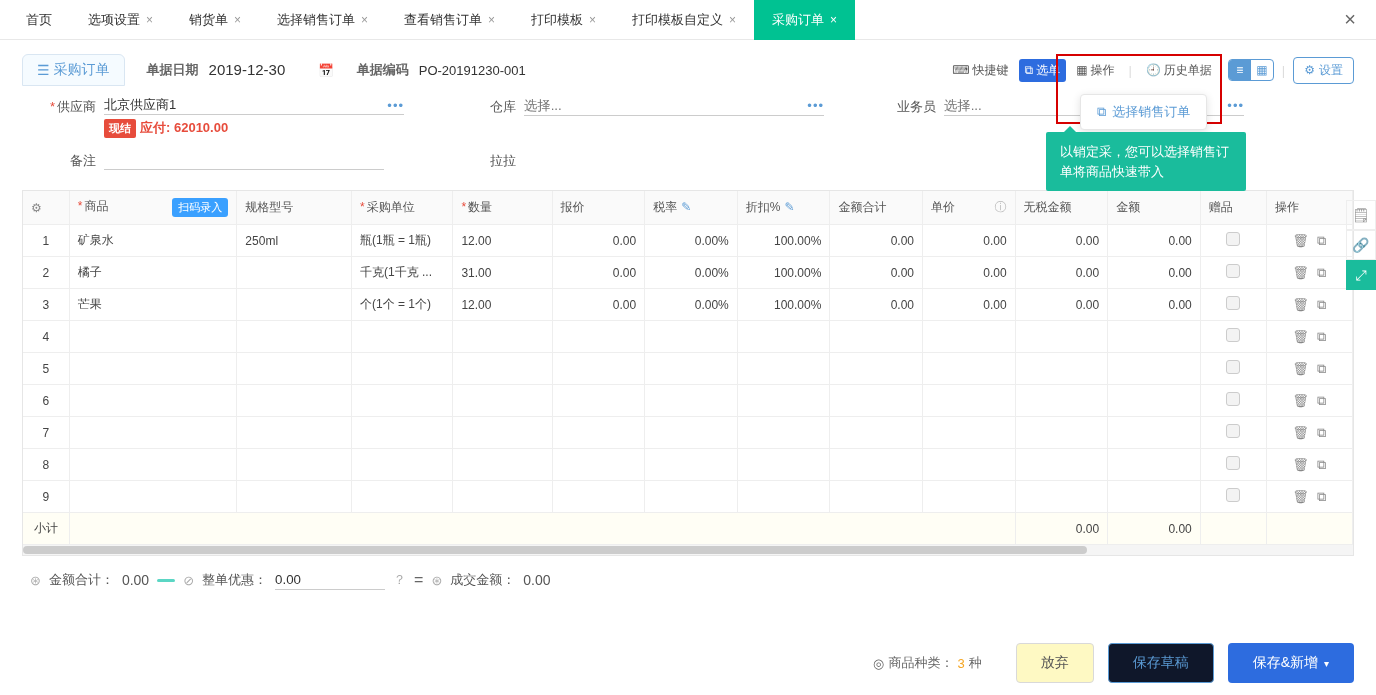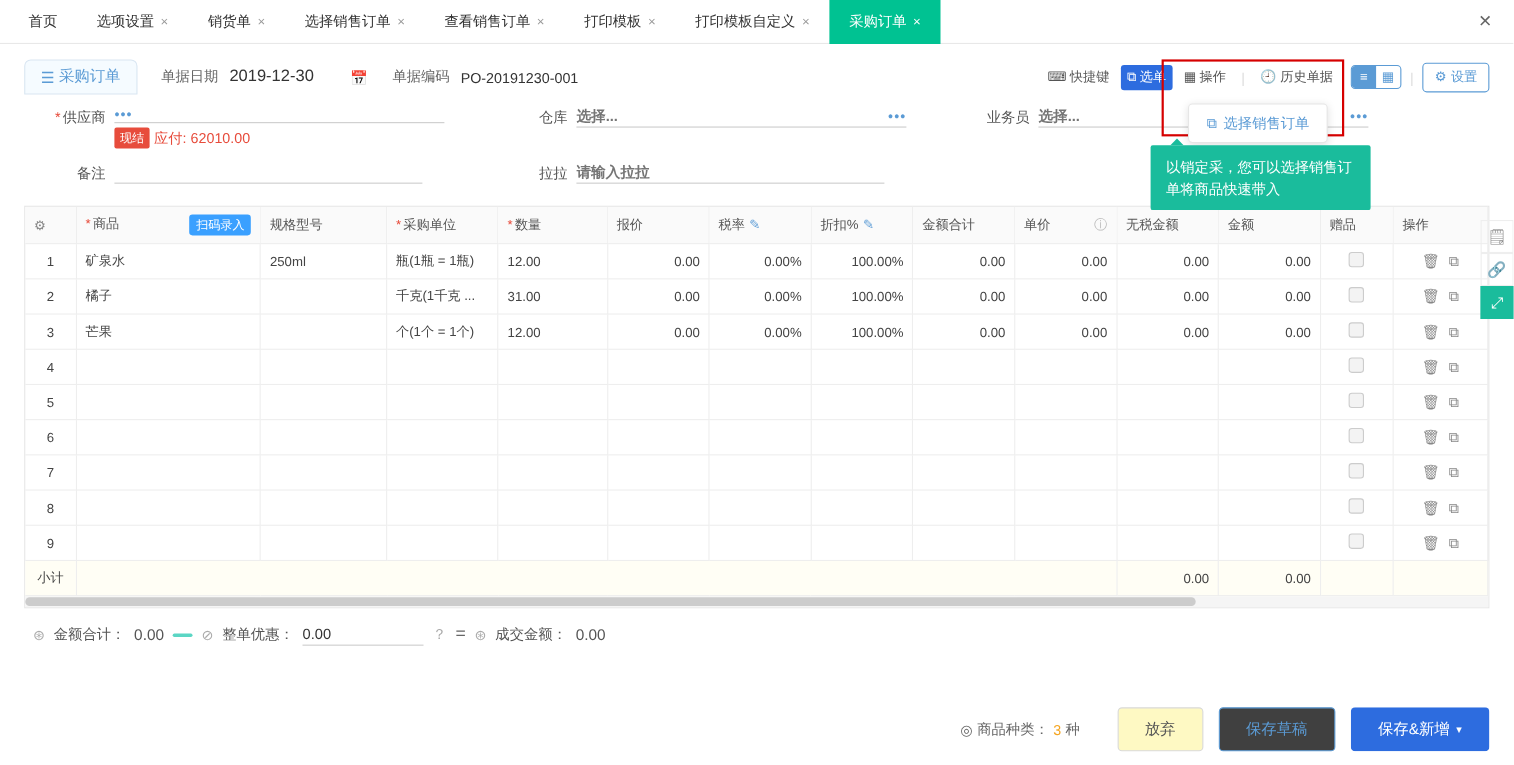--- a/index.html
+++ b/index.html
@@ -9,21 +9,21 @@
   .tabs-bar { display: flex; align-items: center; height: 40px; border-bottom: 1px solid #e8e8e8; padding: 0 8px; }
   .tab { display: flex; align-items: center; padding: 17px 18px; height: 40px; color: #333; cursor: pointer; gap: 6px; }
   .tab.active { background: #00c292; color: #fff; }
   .tab .close { font-size: 12px; color: #999; }
   .tab.active .close { color: #fff; }
   .tabs-close { margin-left: auto; font-size: 20px; color: #666; padding: 0 12px; cursor: pointer; }
 
   
   .header { display: flex; align-items: center; padding: 14px 22px 10px 22px; gap: 10px; position: relative; }
   .active-tab-pill { display:flex; align-items:center; gap:4px; color:#5b9bd5; border:1px solid #d9e6f2; background:#f5fbff; border-radius:6px 6px 0 0; padding:6px 14px; font-size:14px; }
-  .header-label { color:#666; margin-left:12px; }
+  .header-label { color:#666; margin-left:12px;font-weight:bold; }
   .date-input { font-size:15px; color:#333; border:none; border-bottom:1px solid transparent; width:100px; }
   .cal-icon, .doc-icon { color:#5b9bd5; }
   .header-right { margin-left:auto; display:flex; align-items:center; gap:4px; position:relative; }
   .hr-item { display:flex; align-items:center; gap:3px; padding:3px 6px; font-size:12px; cursor:pointer; color:#555; }
   .hr-item.sel { background:#2d6cdf; color:#fff; border-radius:3px; }
   .hr-sep { color:#ddd; margin:0 4px; }
   .view-toggle { display:flex; border:1px solid #5b9bd5; border-radius:4px; overflow:hidden; margin-left:6px;}
   .view-toggle span { width:22px; height:20px; display:flex; align-items:center; justify-content:center; font-size:12px; }
   .view-toggle span.on { background:#5b9bd5; color:#fff; }
   .view-toggle span.off { color:#5b9bd5; }
@@ -35,22 +35,22 @@
   .more-dots { color:#5b9bd5; cursor:pointer; letter-spacing:1px; }
   
   
   .form-area { padding: 0 30px 8px 30px; }
   .form-row { display:flex; margin-bottom:12px; }
   .field { display:flex; align-items:flex-start; }
   .field-label { width:74px; text-align:right; padding-right:8px; color:#555; padding-top:2px; }
   .field-label .req { color:#e74c3c; margin-right:2px; }
   .field-body { display:flex; flex-direction:column; gap:4px; }
   .field-input { border:none; border-bottom:1px solid #ccc; padding:2px 0; width:280px; background:transparent; color:#333; }
-  .field-input.sel { color:#bbb;font-weight:bold; }
-  .under-row { display:flex; align-items:center; gap:4px; }
+  .field-input.sel { color:#bbb; }
+  .under-row { display:flex; gap:4px;font-weight:bold; }
   .badge-red { background:#e74c3c; color:#fff; font-size:11px; padding:2px 5px; border-radius:2px; }
   .pay-text { color:#e74c3c; }
 
   
   .table-wrap { margin: 0 22px; border:1px solid #e6e6e6; position:relative; }
   .table { width:100%; border-collapse:collapse; table-layout:fixed; }
   .table th, .table td { border-right:1px solid #eee; border-bottom:1px solid #eee; padding:7px 8px; font-size:12px; height:32px; }
   .table th { background:#fafafa; color:#555; font-weight:500; text-align:left; position:relative; }
   .table th .req { color:#e74c3c; margin-right:2px; }
   .table td { color:#444; }
@@ -78,21 +78,21 @@
   .totals .val { font-size:14px; }
   .dash { width:18px; height:3px; background:#5bd6c4; border-radius:2px; }
   .eq { font-size:16px; color:#666; }
 
   
   .footer { position:absolute; bottom:12px; right:22px; left:22px; display:flex; align-items:center; justify-content:flex-end; gap:14px; }
   .footer .count { color:#666; font-size:13px; margin-right:20px; display:flex; align-items:center; gap:4px;}
   .footer .num { color:#f5a623; }
   .btn { border-radius:4px; padding:10px 24px; font-size:14px; cursor:pointer; border:1px solid transparent; }
   .btn-plain { background:#fef9c3; border-color:#d9d9d9; color:#555; }
-  .btn-outline { background:#404040; border-color:#5b9bd5; color:#5b9bd5; }
+  .btn-outline { background:#0f172a; border-color:#5b9bd5; color:#5b9bd5; }
   .btn-primary { background:#2d6cdf; color:#fff; display:flex; align-items:center; gap:6px; }
   .btn-primary .caret { font-size:10px; }
 
   
   .siderail { position:absolute; right:0; top:200px; display:flex; flex-direction:column; gap:0; }
   .siderail span { width:30px; height:30px; display:flex; align-items:center; justify-content:center; font-size:14px; border:1px solid #eee; color:#888; cursor:pointer; }
   .siderail span.g { background:#1abc9c; color:#fff; border-color:#1abc9c; }
 </style>
 </head>
 <body>
@@ -179,20 +179,21 @@
       </div>
   </div>
 </div>
 
 <div class="form-area">
   <div class="form-row">
     <div class="field" style="width:420px">
       <div class="field-label"><span class="req">*</span><span>供应商</span></div>
       <div class="field-body">
         <div style="display:flex;align-items:center;gap:8px;width:300px;border-bottom:1px solid #ccc;">
+          <span style="flex:1">北京供应商1</span>
           <span class="more-dots">•••</span>
         </div>
         <div class="under-row">
           <span class="badge-red">现结</span>
           <span class="pay-text">应付: 62010.00</span>
         </div>
       </div>
     </div>
     <div class="field" style="width:420px">
       <div class="field-label">仓库</div>
@@ -209,21 +210,20 @@
       </div>
     </div>
   </div>
   <div class="form-row">
     <div class="field" style="width:420px">
       <div class="field-label">备注</div>
       <input class="field-input" style="">
     </div>
     <div class="field" style="width:420px">
       <div class="field-label">拉拉</div>
-      <input class="field-input sel" placeholder="请输入拉拉" style="">
     </div>
   </div>
 </div>
 
 <div class="table-wrap">
   <table class="table">
     <thead>
       <tr>
         <th class="col-idx"><span class="gear-ic">⚙</span></th>
         <th class="col-product"><span class="req">*</span><span>商品</span><span class="scan-badge">扫码录入</span></th>

